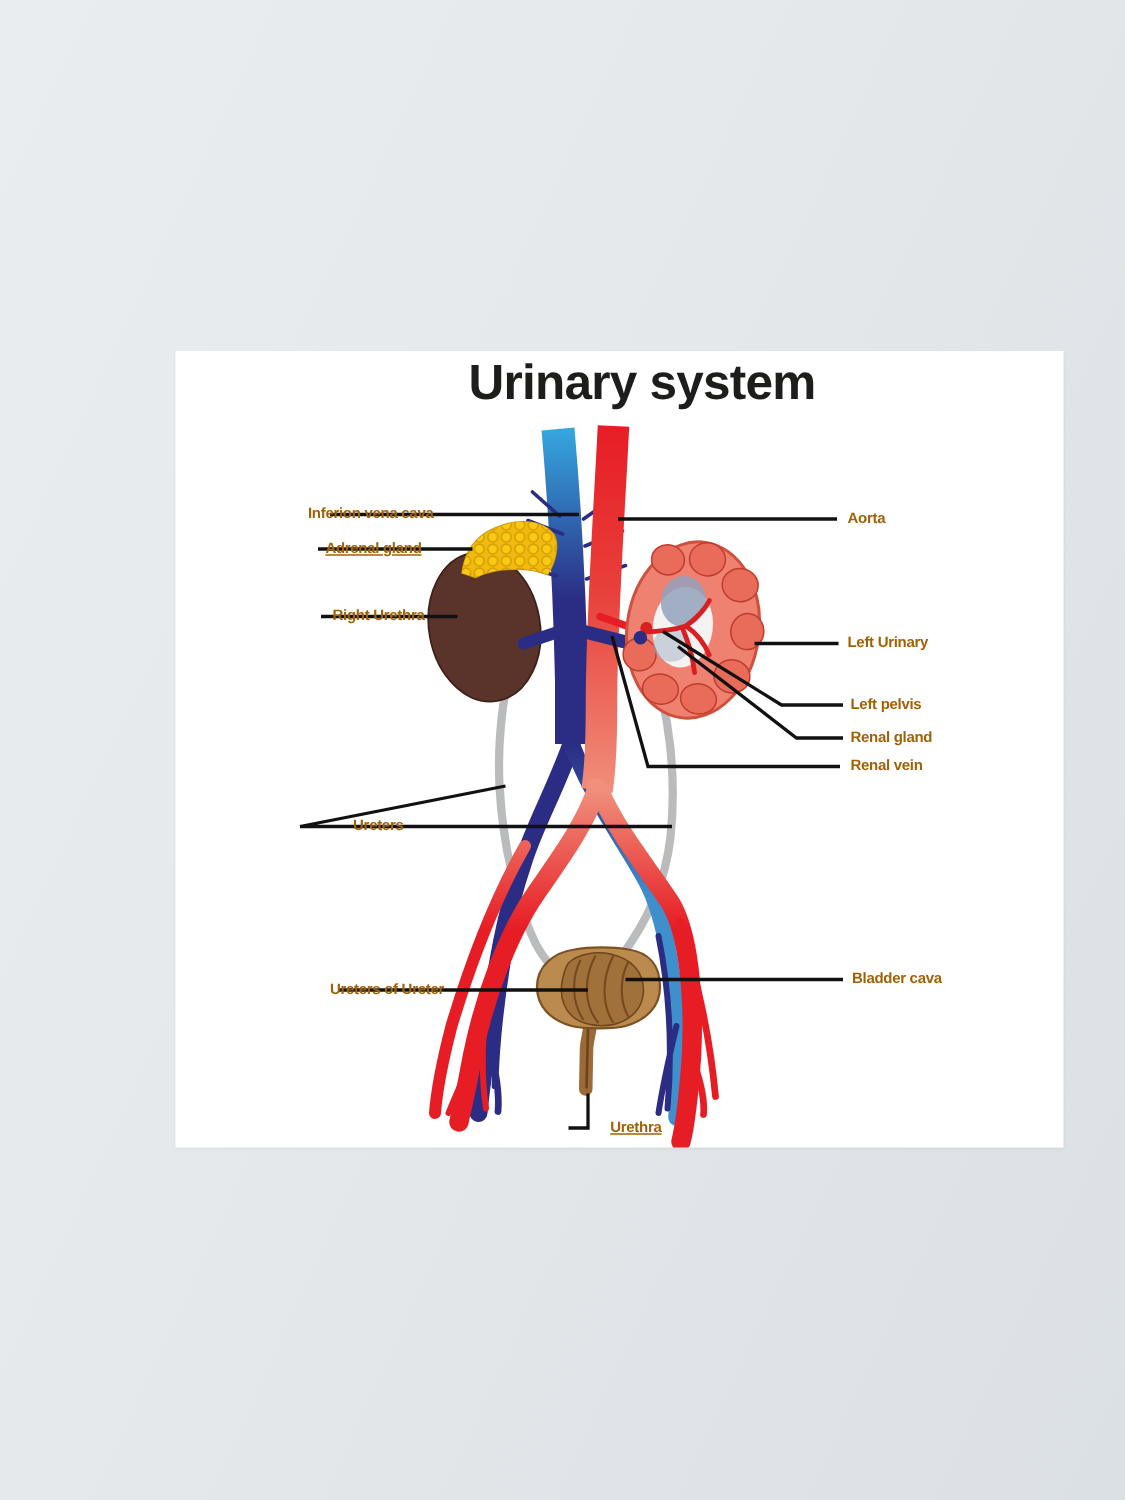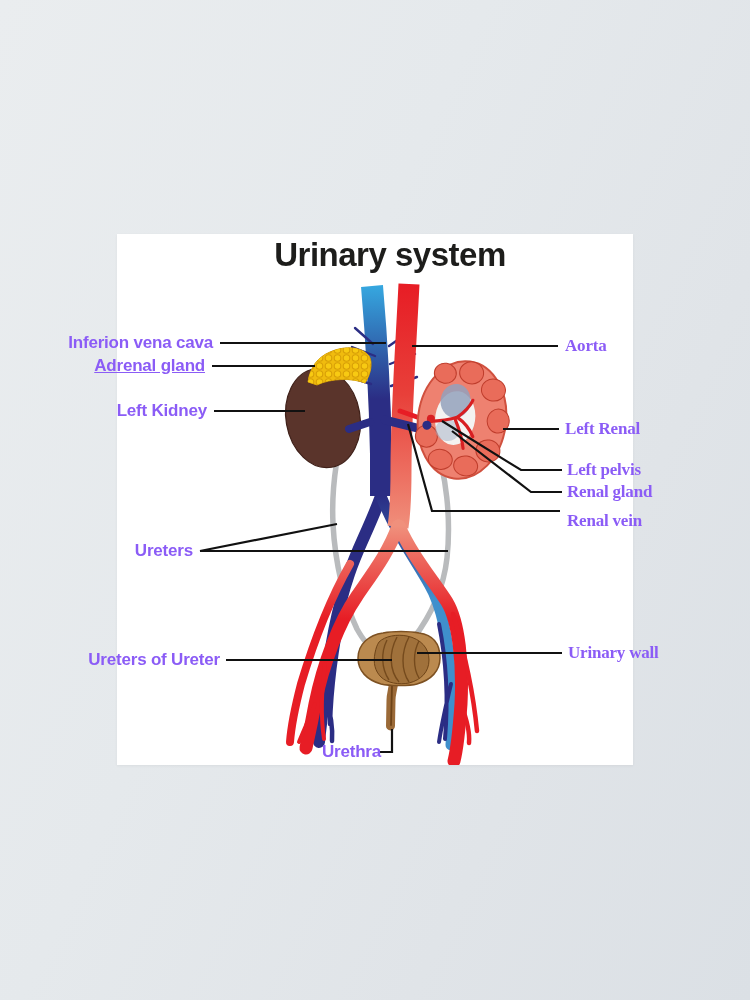--- a/index.html
+++ b/index.html
@@ -2,33 +2,33 @@
 <html><head>
 <meta charset="utf-8">
 <style>
   html,body{margin:0;padding:0;}
   body{
     width:750px;height:1000px;position:relative;overflow:hidden;
     background:linear-gradient(115deg,#eaedef 0%,#e5e9ec 40%,#e0e4e8 72%,#dbe0e5 100%);
     font-family:"Liberation Sans",sans-serif;
   }
   .poster{
-    position:absolute;left:117px;top:234px;width:516px;height:531px;
+    position:absolute;left:117px;top:234px;width:592px;height:531px;
     background:#ffffff;box-shadow:0 1px 3px rgba(0,0,0,0.05);
   }
   .poster-title{
     position:absolute;left:0;right:-30px;top:2px;text-align:center;
     font-size:33px;font-weight:bold;color:#1d1d1b;letter-spacing:-0.5px;
   }
   svg.diagram{position:absolute;left:0;top:0;width:516px;height:531px;}
   .lbl{
     position:absolute;transform:translateY(-50%);
-    font-size:17px;font-weight:bold;color:#8b5cf6;white-space:nowrap;letter-spacing:-0.2px;
+    font-size:10px;font-weight:bold;color:#a16207;white-space:nowrap;letter-spacing:-0.2px;
   }
-  .lbl.r{text-align:center;font-family:Liberation Serif, serif;}
+  .lbl.r{text-align:center;}
   .lbl.l{text-align:right;}
 </style>
 </head>
 <body>
 
 <div class="poster">
 
   <svg class="diagram" viewBox="0 0 516 531">
     <defs>
       <linearGradient id="aortaGrad" gradientUnits="userSpaceOnUse" x1="0" y1="50" x2="0" y2="296">
@@ -148,25 +148,25 @@
       <path d="M 109,426 L 275,426"></path>
       <path d="M 300,419 L 445,419"></path>
       <path d="M 262,518 L 275,518 L 275,495"></path>
     </g>
   </svg>
 
   <div class="poster-title">Urinary system</div>
 
   <div class="lbl l" style="right:420px;top:109px;">Inferion vena cava</div>
   <div class="lbl l" style="right:428px;top:132px;text-decoration:underline;">Adrenal gland</div>
-  <div class="lbl l" style="right:426px;top:177px;">Left Kidney</div>
+  <div class="lbl l" style="right:426px;top:177px;">Right Urethra</div>
   <div class="lbl l" style="right:440px;top:317px;">Ureters</div>
   <div class="lbl l" style="right:413px;top:426px;">Ureters of Ureter</div>
-  <div class="lbl l" style="right:252px;top:518px;">Urethra</div>
+  <div class="lbl l" style="right:268px;top:518px;text-decoration:underline;">Urethra</div>
 
   <div class="lbl r" style="left:448px;top:112px;">Aorta</div>
-  <div class="lbl r" style="left:448px;top:195px;">Left Renal</div>
+  <div class="lbl r" style="left:448px;top:195px;">Left Urinary</div>
   <div class="lbl r" style="left:450px;top:236px;">Left pelvis</div>
   <div class="lbl r" style="left:450px;top:258px;">Renal gland</div>
-  <div class="lbl r" style="left:450px;top:277px;margin-top:10px;">Renal vein</div>
-  <div class="lbl r" style="left:451px;top:419px;">Urinary wall</div>
+  <div class="lbl r" style="left:450px;top:277px;">Renal vein</div>
+  <div class="lbl r" style="left:451px;top:419px;">Bladder cava</div>
 
 </div>
 
 </body></html>

